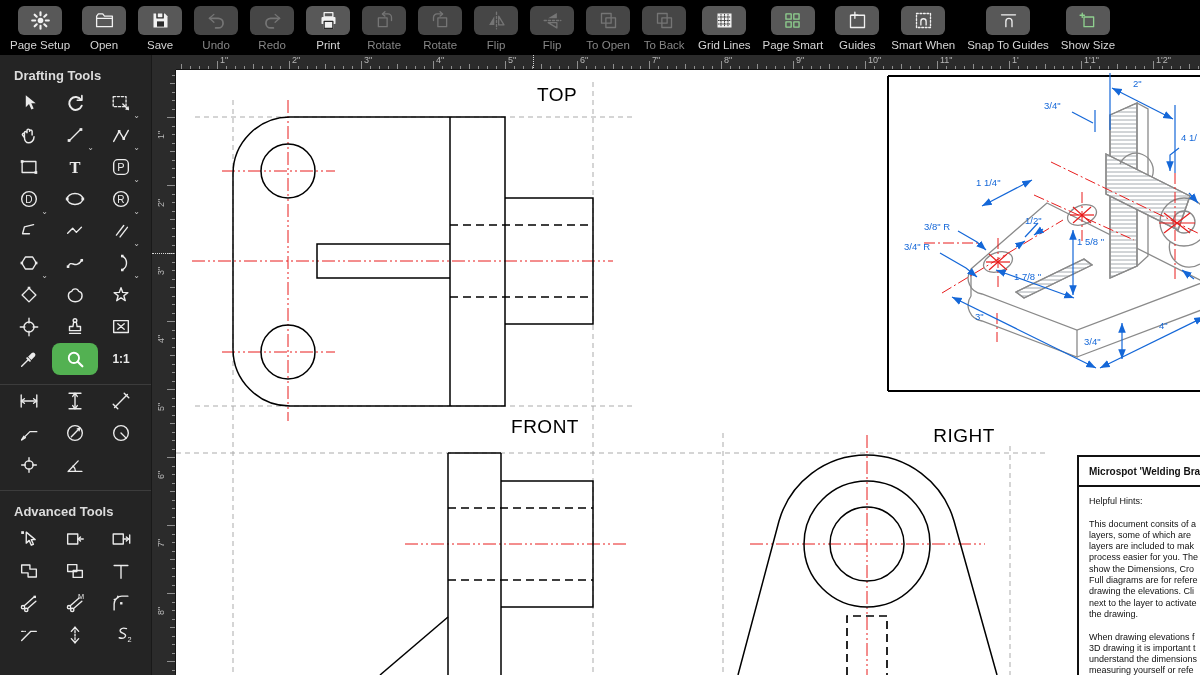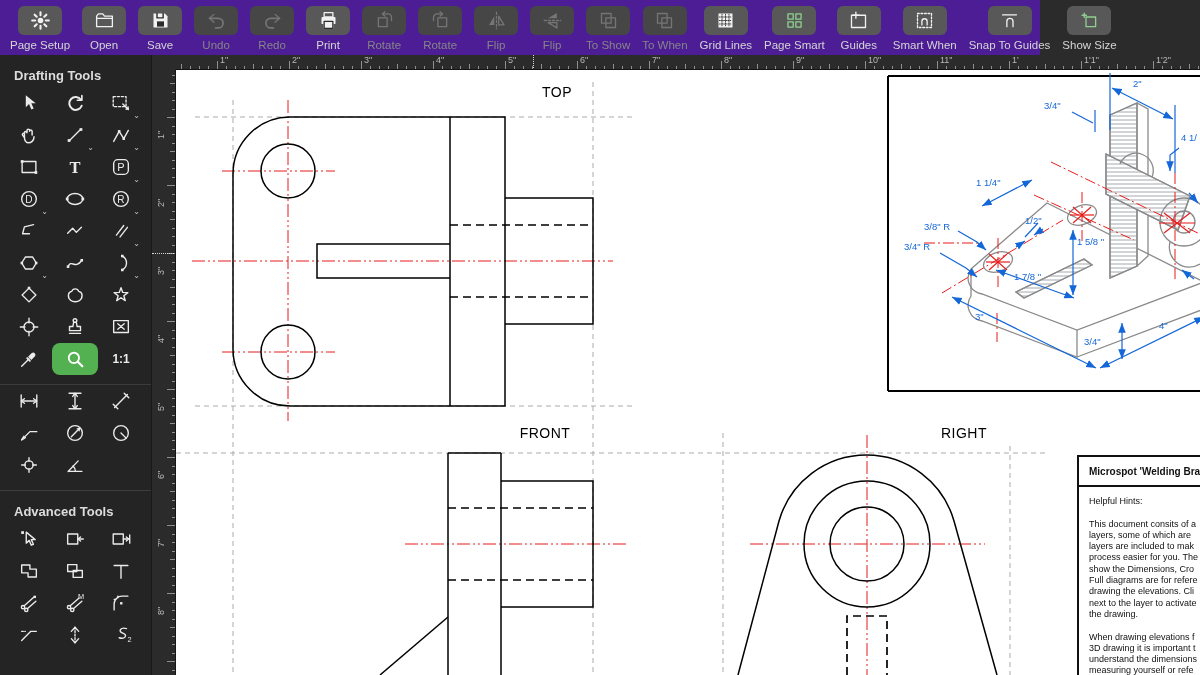--- a/index.html
+++ b/index.html
@@ -1,18 +1,18 @@
 <!DOCTYPE html>
 <html><head>
 <meta charset="utf-8">
 <style>
 *{margin:0;padding:0;box-sizing:border-box}
 html,body{width:1200px;height:675px;overflow:hidden;background:#2b2b2b;font-family:"Liberation Sans",sans-serif}
 
-.toolbar{position:absolute;left:0;top:0;width:1040px;height:55px;background:#4c1d95;display:flex;gap:12px;padding:6px 0 0 10px;z-index:6}
+.toolbar{position:absolute;left:0;top:0;width:1200px;height:55px;background:#000000;display:flex;gap:12px;padding:6px 0 0 10px;z-index:6}
 .tbtn{display:flex;flex-direction:column;align-items:center;flex:0 0 auto}
 .tbtn .btnface{width:44px;height:29px;border-radius:6px;background:#585858;display:flex;align-items:center;justify-content:center;color:#f1f1f1}
 .tbtn.disabled .btnface{background:#464646;color:#757575}
 .tbtn.green .btnface{color:#8fd08f}
 .tbtn .blabel{font-size:11.5px;color:#d5d5d5;margin-top:4px;white-space:nowrap}
 .tbtn.disabled .blabel{color:#868686}
 .btnface svg{width:21px;height:21px;fill:none;stroke:currentColor;stroke-width:1.5;stroke-linecap:round;stroke-linejoin:round}
 
 .sidebar{position:absolute;left:0;top:55px;width:152px;height:620px;background:#242424;border-right:1px solid #191919;overflow:hidden;z-index:5}
 .sec-title{font-size:13px;font-weight:700;color:#dcdcdc;padding:13px 0 4px 14px}
@@ -25,21 +25,21 @@
 
 .ruler-top{position:absolute;left:152px;top:55px;width:1048px;height:15px;background:#2b2b2b;border-bottom:1px solid #141414;z-index:4;overflow:hidden}
 .ruler-left{position:absolute;left:152px;top:70px;width:24px;height:605px;background:#2b2b2b;border-right:1px solid #141414;z-index:4;overflow:hidden}
 .tick{position:absolute;background:#8f8f8f}
 .rlabel{position:absolute;color:#b8b8b8;font-size:9px;white-space:nowrap}
 .guide-mark-v{position:absolute;top:0;width:0;height:15px;border-left:1px dotted #d8d8d8}
 .guide-mark-h{position:absolute;left:0;height:0;width:24px;border-top:1px dotted #d8d8d8}
 
 .canvas{position:absolute;left:176px;top:70px;width:1024px;height:605px;background:#fff;overflow:hidden}
 .canvas svg.draw{position:absolute;left:0;top:0}
-.vlabel{position:absolute;font-size:14px;color:#000;width:90px;text-align:center;letter-spacing:.5px}
+.vlabel{position:absolute;font-size:19px;color:#000;width:90px;text-align:center;letter-spacing:.5px}
 .dimlabel{position:absolute;font-size:9.5px;color:#1467d8;white-space:nowrap}
 .panel{position:absolute;left:901px;top:385px;width:300px;height:300px;border:2px solid #111;background:#fff}
 .panel-title{font-size:10px;font-weight:700;color:#111;padding:9px 0 8px 10px;border-bottom:2px solid #111}
 .panel-body{padding:9px 10px 0 10px;font-size:9px;line-height:11.3px;color:#111}
 .panel-body div{min-height:11.3px;white-space:nowrap}
 </style>
 </head>
 <body>
 
 <div class="toolbar" id="toolbar">
@@ -140,30 +140,30 @@
       </div>
       <div class="blabel">Flip</div>
     </div>
     <div class="tbtn disabled">
       <div class="btnface">
         <svg viewBox="0 0 24 24">
           <rect x="4" y="4" width="11" height="11"></rect>
           <rect x="9" y="9" width="11" height="11"></rect>
         </svg>
       </div>
-      <div class="blabel">To Show</div>
+      <div class="blabel">To Open</div>
     </div>
     <div class="tbtn disabled">
       <div class="btnface">
         <svg viewBox="0 0 24 24">
           <rect x="9" y="9" width="11" height="11"></rect>
           <rect x="4" y="4" width="11" height="11"></rect>
         </svg>
       </div>
-      <div class="blabel">To When</div>
+      <div class="blabel">To Back</div>
     </div>
     <div class="tbtn">
       <div class="btnface">
         <svg viewBox="0 0 24 24">
           <rect x="4" y="4" width="16" height="16" fill="currentColor" stroke="none"></rect>
           <path d="M8 5v14M12 5v14M16 5v14M5 8h14M5 12h14M5 16h14" stroke="#2b2b2b" stroke-width="1" stroke-dasharray="1 1.4"></path>
         </svg>
       </div>
       <div class="blabel">Grid Lines</div>
     </div>
@@ -882,21 +882,21 @@
       <path d="M897,160 V225" marker-start="url(#arr)" marker-end="url(#arr)"></path>
       <path d="M820,200 L898,228" marker-start="url(#arr)" marker-end="url(#arr)"></path>
       <path d="M776,227 L920,298" marker-start="url(#arr)" marker-end="url(#arr)"></path>
       <path d="M946,253 V289" marker-start="url(#arr)" marker-end="url(#arr)"></path>
       <path d="M924,298 L1028,247" marker-start="url(#arr)" marker-end="url(#arr)"></path>
       <path d="M1018,209 L1006,200" marker-end="url(#arr)"></path>
     </g>
   </svg>
 
   <div class="vlabel" style="left:336px;top:14px">TOP</div>
-  <div class="vlabel" style="left:324px;top:355px">FRONT</div>
+  <div class="vlabel" style="left:324px;top:346px">FRONT</div>
   <div class="vlabel" style="left:743px;top:355px">RIGHT</div>
 
   <div id="dimLabels">
       <div class="dimlabel" style="left: 957px; top: 8px;">2"</div>
       <div class="dimlabel" style="left: 868px; top: 30px;">3/4"</div>
       <div class="dimlabel" style="left: 1005px; top: 62px;">4 1/</div>
       <div class="dimlabel" style="left: 800px; top: 107px;">1 1/4"</div>
       <div class="dimlabel" style="left: 849px; top: 145px;">1/2"</div>
       <div class="dimlabel" style="left: 748px; top: 151px;">3/8" R</div>
       <div class="dimlabel" style="left: 728px; top: 171px;">3/4" R</div>

